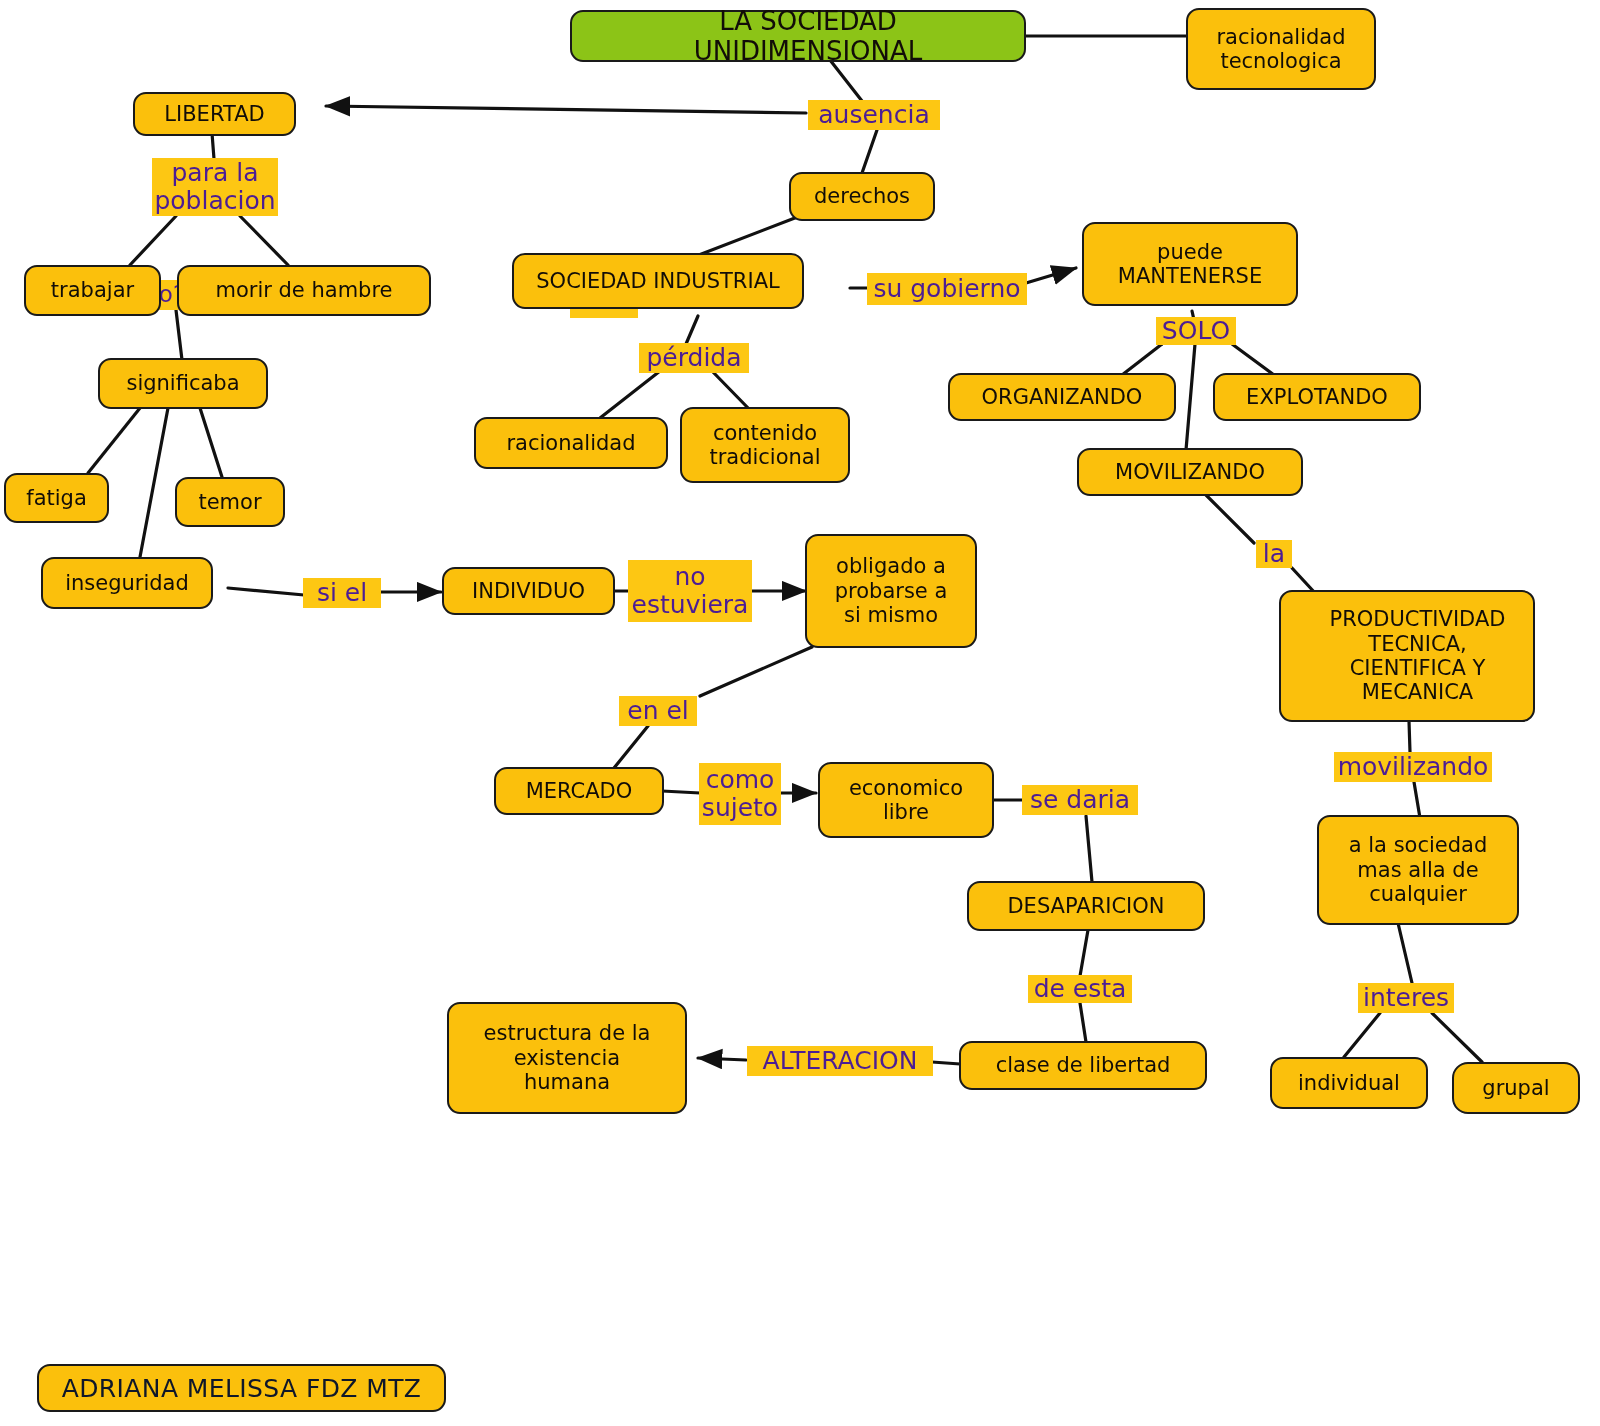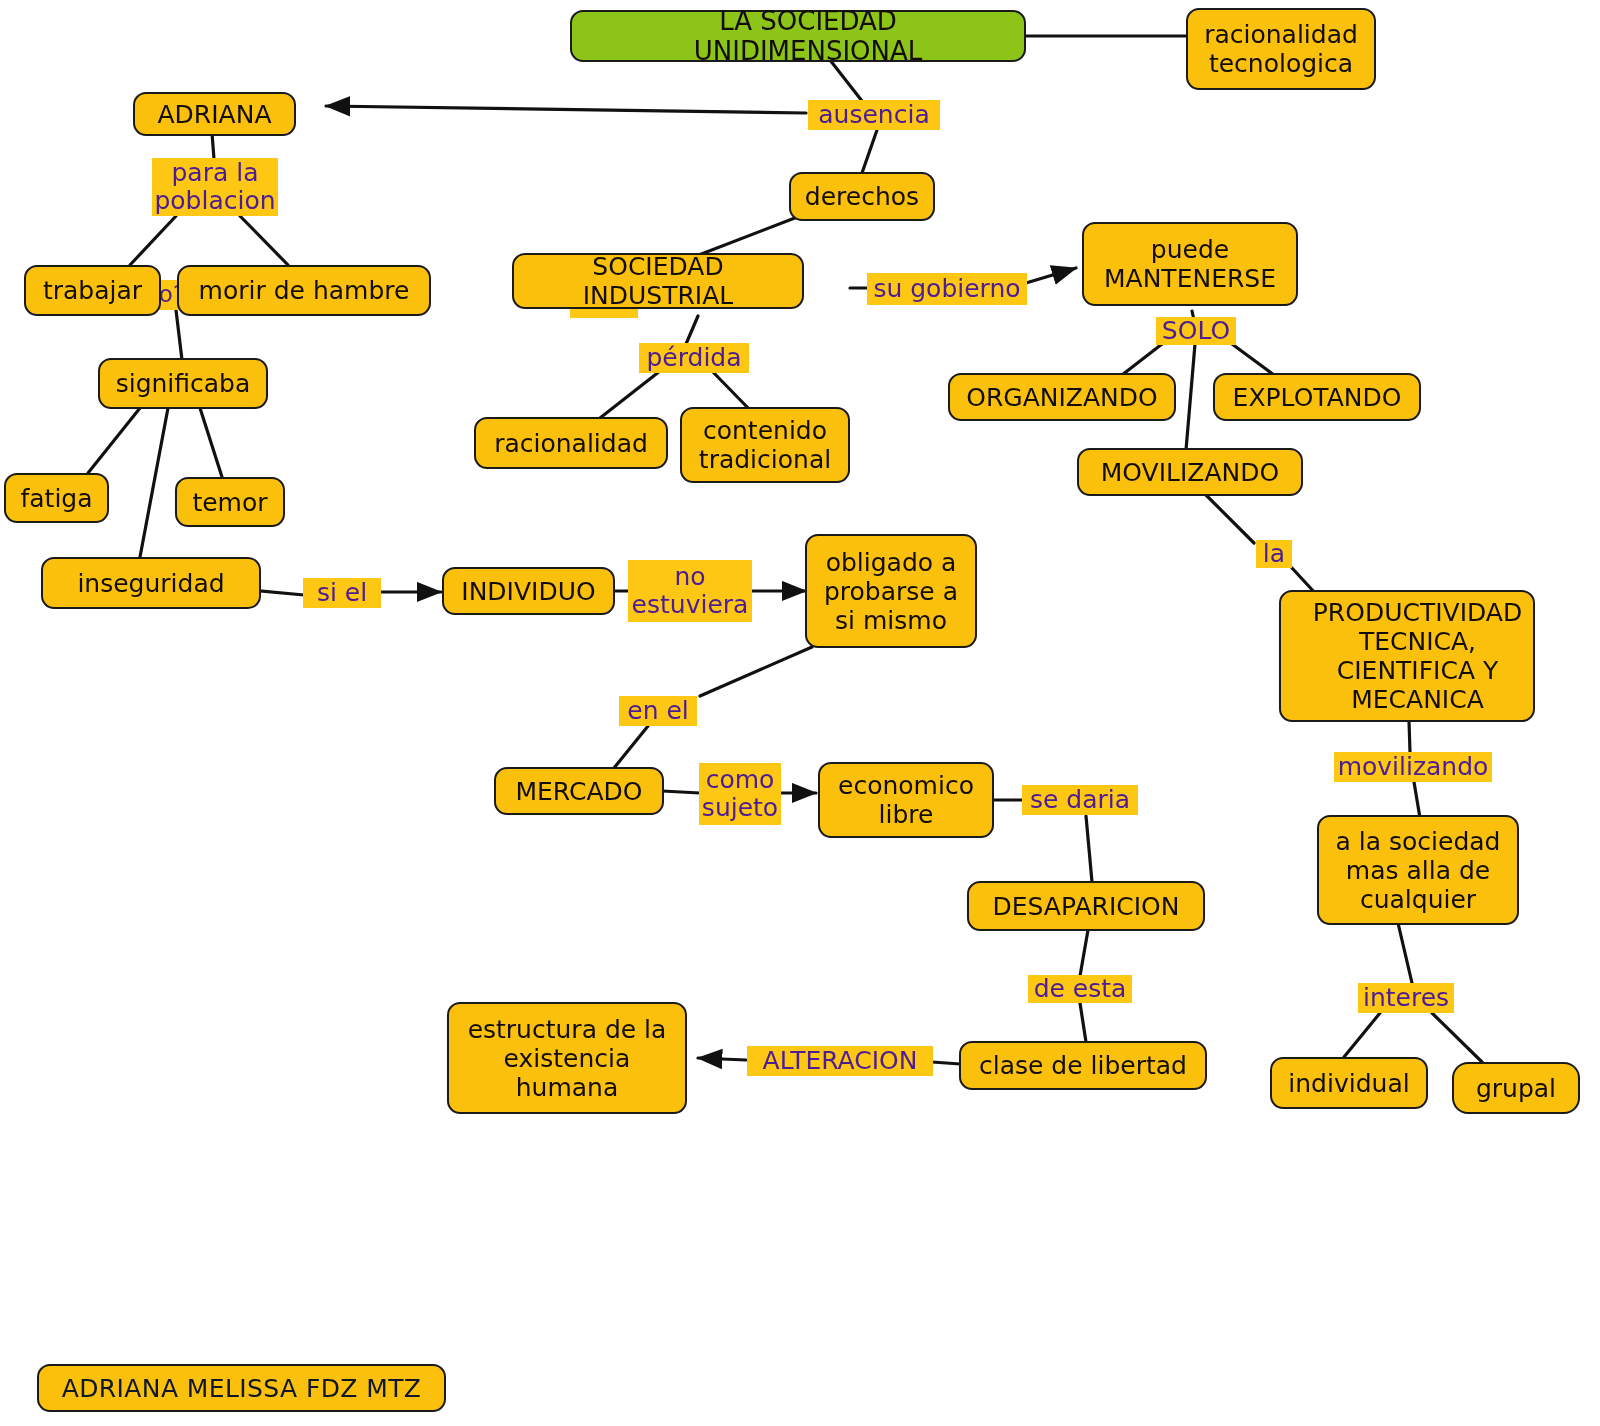--- a/index.html
+++ b/index.html
@@ -30,21 +30,21 @@
     box-sizing: border-box;
     background: #FBC00C;
     border: 2.5px solid #1a1a1a;
     border-radius: 13px;
     color: #120d08;
     display: flex;
     align-items: center;
     justify-content: center;
     text-align: center;
     line-height: 1.16;
-    font-size: 25px;
+    font-size: 21px;
     padding: 3px 12px;
     white-space: pre-line;
   }
   .node.green {
     background: #8CC417;
   }
   .link {
     position: absolute;
     z-index: 4;
     box-sizing: border-box;
@@ -174,33 +174,33 @@
 
       <line x1="746" y1="1060" x2="698" y2="1058" marker-end="url(#arrow)"></line>
     </g>
   </svg>
 
   <div class="node green" style="left:570px; top:10px; width:456px; height:52px; font-size:26px;padding-left:32px;">LA SOCIEDAD UNIDIMENSIONAL</div>
 
   <div class="node" style="left:1186px; top:8px; width:190px; height:82px;">racionalidad
 tecnologica</div>
 
-  <div class="node" style="left:133px; top:92px; width:163px; height:44px;">ADRIANA</div>
+  <div class="node" style="left:133px; top:92px; width:163px; height:44px;">LIBERTAD</div>
 
   <div class="node" style="left:24px; top:265px; width:137px; height:51px;">trabajar</div>
 
   <div class="node" style="left:177px; top:265px; width:254px; height:51px;">morir de hambre</div>
 
   <div class="node" style="left:98px; top:358px; width:170px; height:51px;">significaba</div>
 
   <div class="node" style="left:4px; top:473px; width:105px; height:50px;">fatiga</div>
 
   <div class="node" style="left:175px; top:477px; width:110px; height:50px;">temor</div>
 
-  <div class="node" style="left:41px; top:557px; width:220px; height:52px;">inseguridad</div>
+  <div class="node" style="left:41px; top:557px; width:172px; height:52px;">inseguridad</div>
 
   <div class="node" style="left:789px; top:172px; width:146px; height:49px;">derechos</div>
 
   <div class="node" style="left:512px; top:253px; width:292px; height:56px;">SOCIEDAD INDUSTRIAL</div>
 
   <div class="node" style="left:474px; top:417px; width:194px; height:52px;">racionalidad</div>
 
   <div class="node" style="left:680px; top:407px; width:170px; height:76px;">contenido
 tradicional</div>
 

